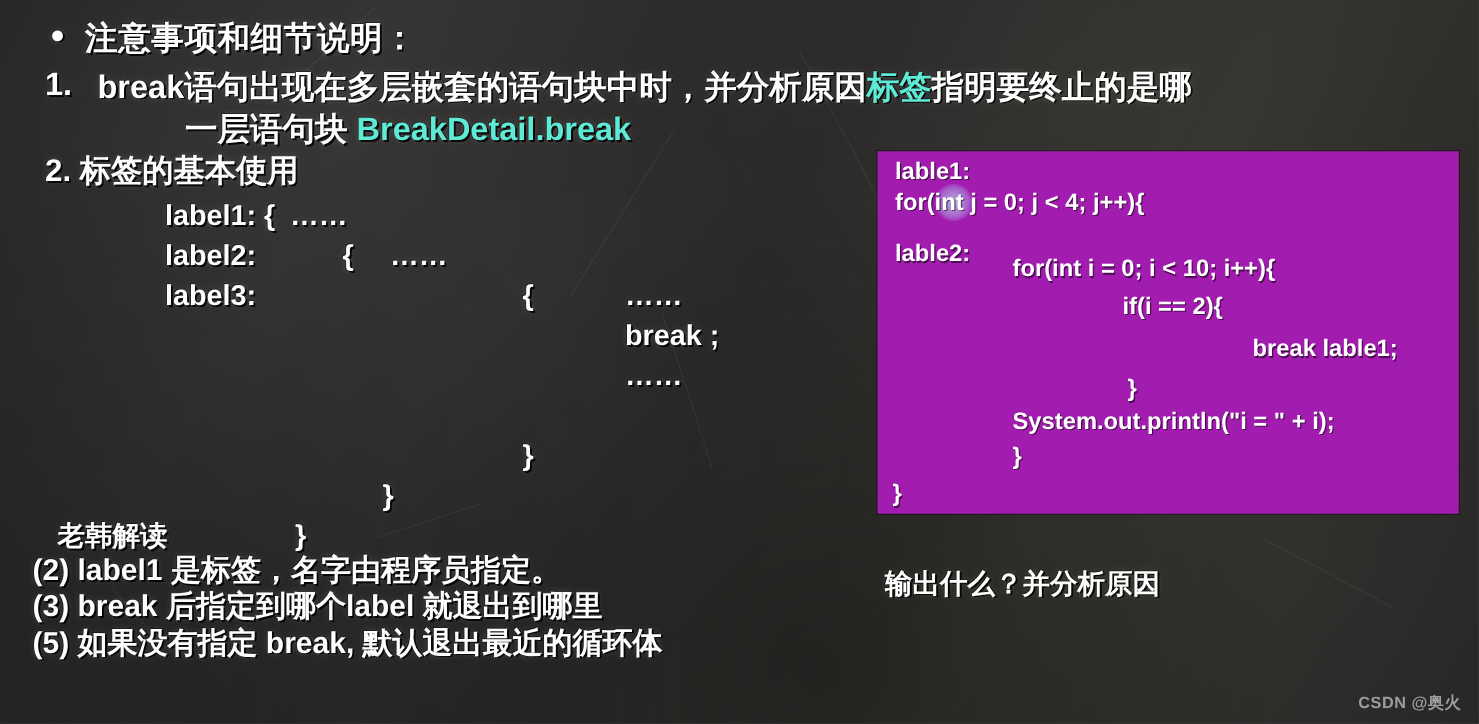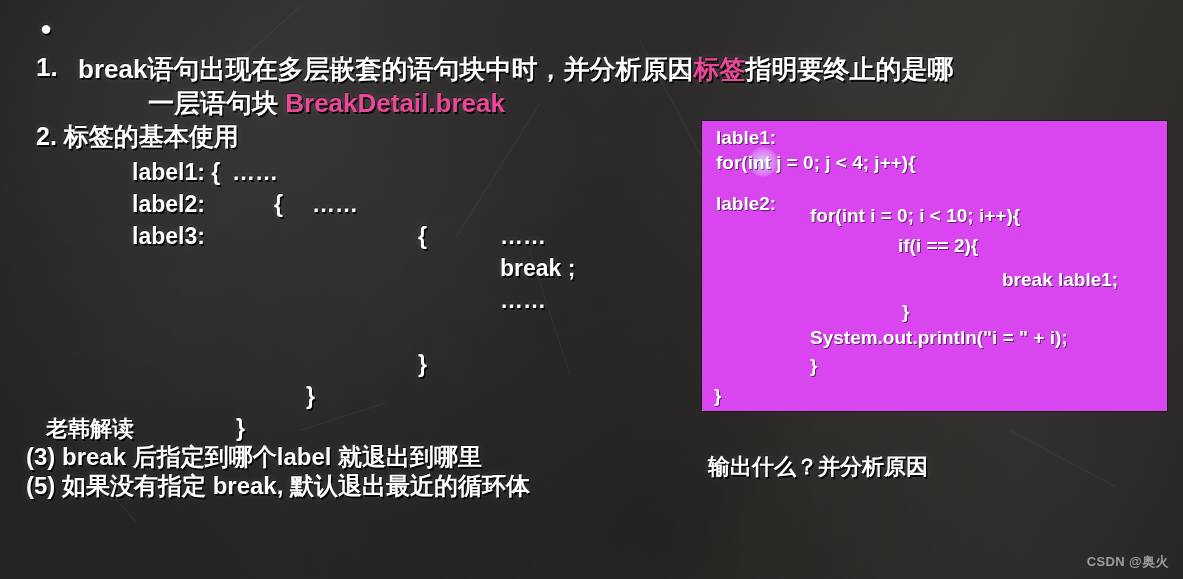--- a/index.html
+++ b/index.html
@@ -49,21 +49,21 @@
   
   .chalk {
     color: #fdfdfb;
     text-shadow:
       1.5px 1.5px 0 rgba(0,0,0,0.85),
       -0.6px -0.6px 0 rgba(0,0,0,0.45),
       0 0 6px rgba(255,255,255,0.16);
     font-weight: bold;
     white-space: pre;
   }
-  .yellow { color: #ec4899; }
+  .yellow { color: #5eead4; }
 
   
   #hdr-bullet {
     position:absolute; left:40px; top:18px;
     font-size:20px; line-height:1;
   }
   #line-title {
     position:absolute; left:68px; top:13px;
     font-size:26px; letter-spacing:0.5px;
   }
@@ -140,33 +140,34 @@
   <div class="scratch" style="left:530px; top:250px; width:130px; height:1px; transform:rotate(72deg);"></div>
   <div class="scratch" style="left:1010px; top:430px; width:120px; height:1px; transform:rotate(28deg);"></div>
   <div class="scratch" style="left:300px; top:430px; width:90px;  height:1px; transform:rotate(-18deg);"></div>
   <div class="scratch" style="left:90px;  top:470px; width:70px;  height:1px; transform:rotate(48deg);"></div>
   <div class="scratch" style="left:240px; top:60px;  width:80px;  height:1px; transform:rotate(-42deg);"></div>
 </div>
 
 <div class="content">
 
   <div id="hdr-bullet" class="chalk">●</div>
+  <div id="line-title" class="chalk">注意事项和细节说明：</div>
 
   <div id="line-1-num" class="chalk">1.</div>
   <div id="line-1-a" class="chalk"><span>break语句出现在多层嵌套的语句块中时，并分析原因</span><span class="yellow">标签</span><span>指明要终止的是哪</span></div>
   <div id="line-1-b" class="chalk"><span>一层语句块 </span><span class="yellow">BreakDetail.break</span></div>
 
   <div id="line-2" class="chalk">2. 标签的基本使用</div>
 
   <div id="pseudo" class="chalk"><div class="row"><span class="col" style="left: 0px;">label1: {</span><span class="col" style="left: 100px;">……</span></div><div class="row"><span class="col" style="left: 0px;">label2:</span><span class="col" style="left: 142px;">{</span><span class="col" style="left: 180px;">……</span></div><div class="row"><span class="col" style="left: 0px;">label3:</span><span class="col" style="left: 286px;">{</span><span class="col" style="left: 368px;">……</span></div><div class="row"><span class="col" style="left: 368px;">break ;</span></div><div class="row"><span class="col" style="left: 368px;">……</span></div><div class="row"></div><div class="row"><span class="col" style="left: 286px;">}</span></div><div class="row"><span class="col" style="left: 174px;">}</span></div><div class="row"><span class="col" style="left: 104px;">}</span></div></div>
 
   <div id="interp-title" class="chalk">老韩解读</div>
-  <div id="interp-list" class="chalk"><div class="ln">(3) break 后指定到哪个label 就退出到哪里</div><div class="ln">(5) 如果没有指定 break, 默认退出最近的循环体</div></div>
+  <div id="interp-list" class="chalk"><div class="ln">(2) label1 是标签，名字由程序员指定。</div><div class="ln">(3) break 后指定到哪个label 就退出到哪里</div><div class="ln">(5) 如果没有指定 break, 默认退出最近的循环体</div></div>
 
-  <div id="code-panel" style="background: #d946ef; text-align: right;">
+  <div id="code-panel" style="background: #a21caf; text-align: right;">
     <div id="int-highlight"></div>
   <div class="cline" style="left: 14px; top: 6px;">lable1:</div>
       <div class="cline" style="left: 14px; top: 31px;">for(int j = 0; j &lt; 4; j++){</div>
       <div class="cline" style="left: 14px; top: 72px;">lable2:</div>
       <div class="cline" style="left: 108px; top: 84px;">for(int i = 0; i &lt; 10; i++){</div>
       <div class="cline" style="left: 196px; top: 114px;">if(i == 2){</div>
       <div class="cline" style="left: 300px; top: 148px;">break lable1;</div>
       <div class="cline" style="left: 200px; top: 180px;">}</div>
       <div class="cline" style="left: 108px; top: 206px;">System.out.println("i = " + i);</div>
       <div class="cline" style="left: 108px; top: 234px;">}</div>

